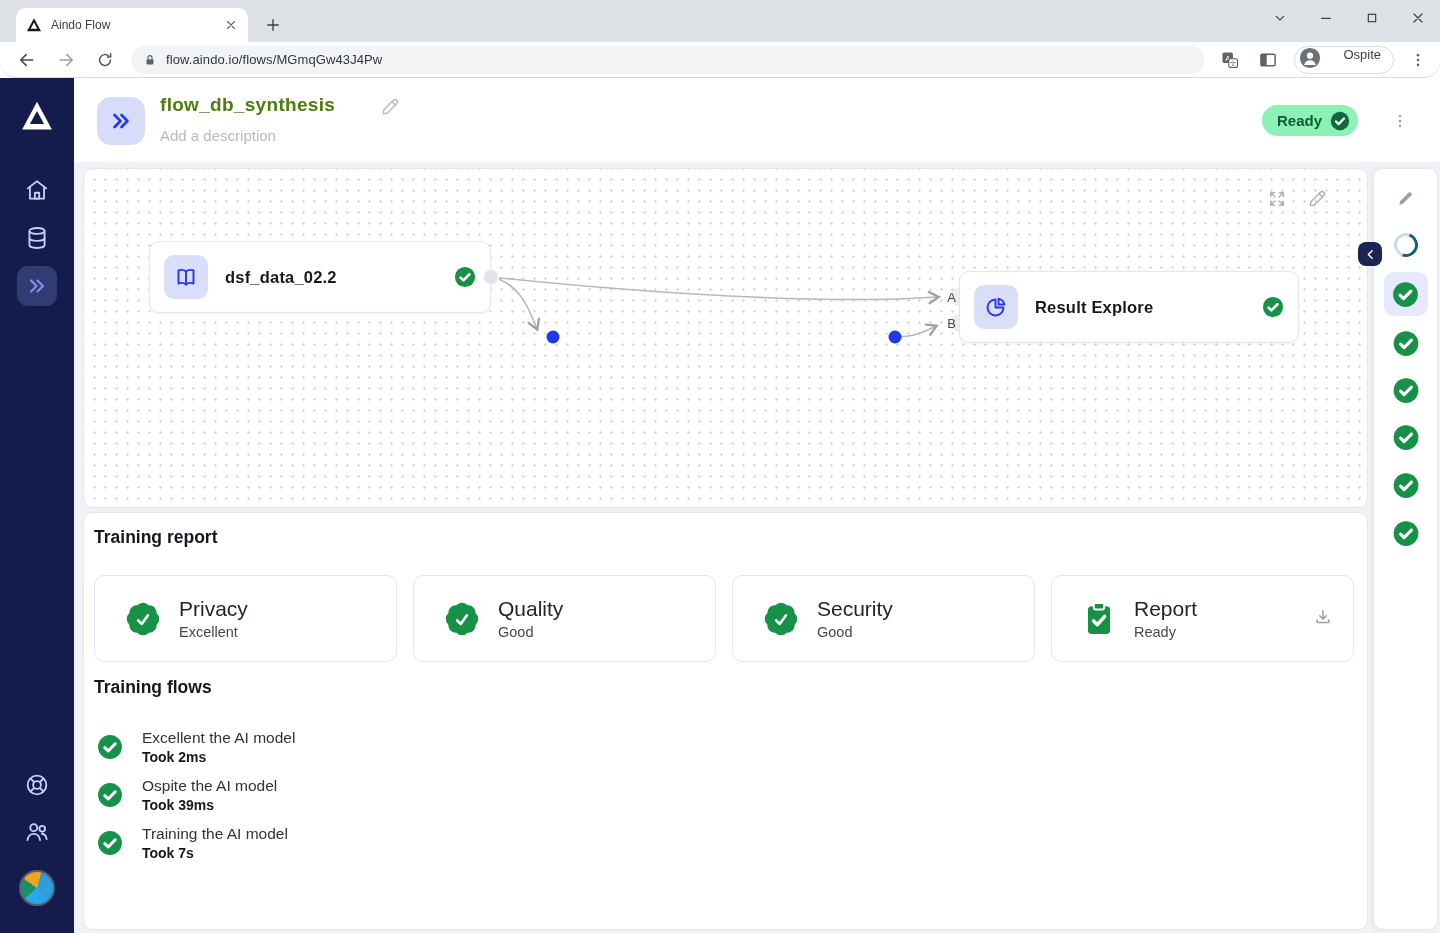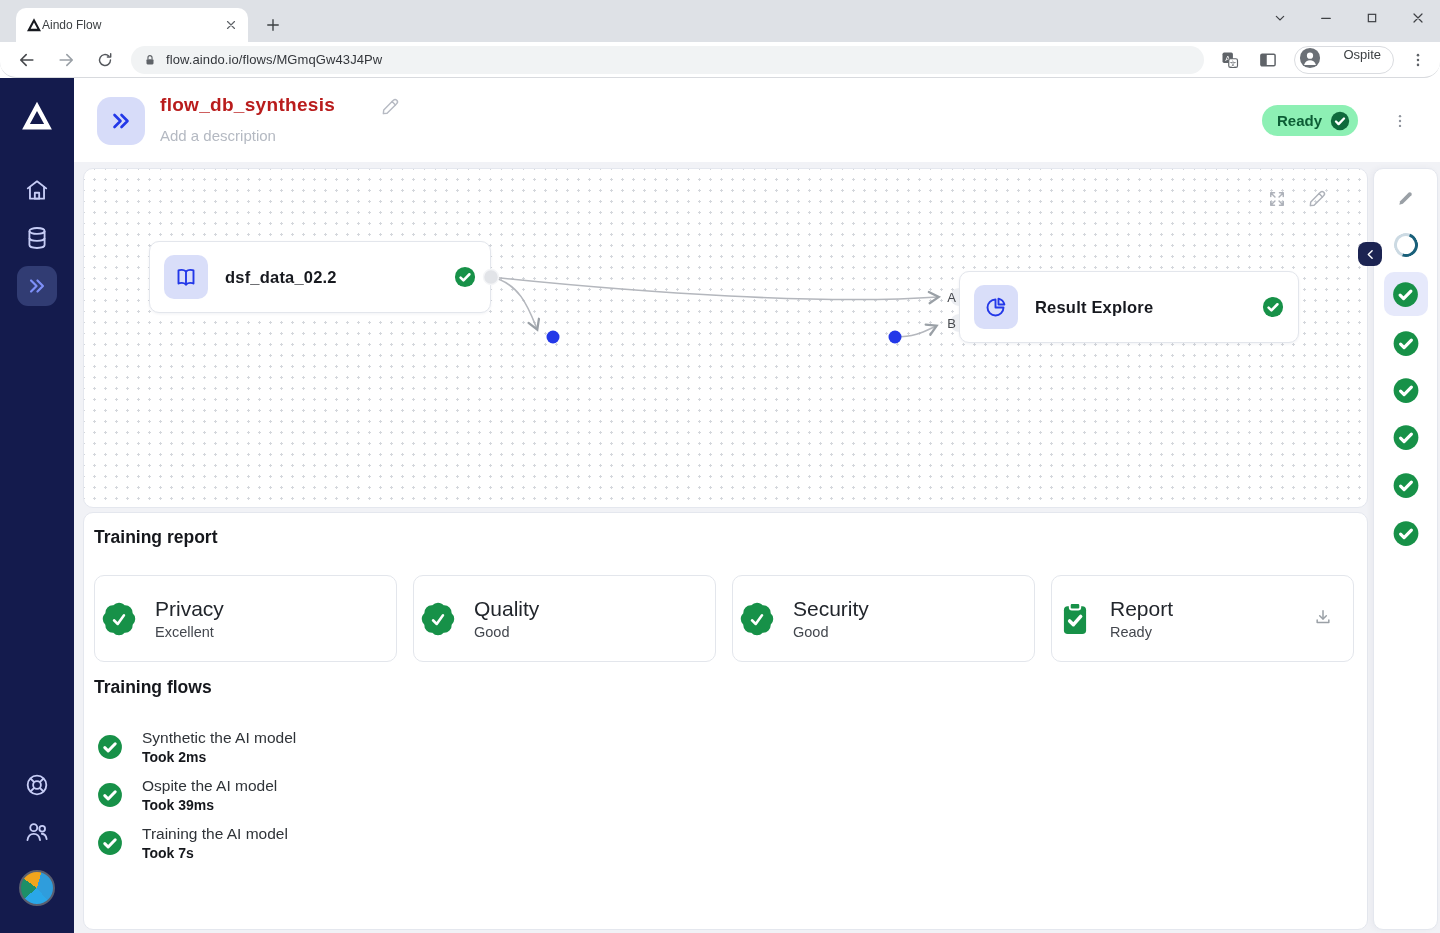--- a/index.html
+++ b/index.html
@@ -1,21 +1,21 @@
 <!DOCTYPE html>
 <html><head>
 <meta charset="utf-8">
 <style>
   * { margin:0; padding:0; box-sizing:border-box; }
   body { background:#fff; font-family:"Liberation Sans", sans-serif; }
   .screen{position:relative;width:1440px;height:933px;background:#fff;overflow:hidden;}
 
   
   .titlebar{position:absolute;left:0;top:0;width:100%;height:42px;background:#dee1e6;}
-  .tab{position:absolute;left:16px;top:8px;width:232px;height:34px;background:#fff;border-radius:10px 10px 0 0;display:flex;align-items:center;padding:0 10px;}
+  .tab{position:absolute;left:16px;top:8px;width:232px;height:34px;background:#fff;border-radius:10px 10px 0 0;display:flex;align-items:center;padding:0 10px;gap:9px;}
   .tab-title{font-size:12px;color:#3c4043;flex:1;white-space:nowrap;overflow:hidden;}
   .newtab{position:absolute;left:260px;top:12px;width:26px;height:26px;display:flex;align-items:center;justify-content:center;border-radius:50%;}
   .winctrls{position:absolute;right:14px;top:0;height:36px;display:flex;align-items:center;gap:30px;}
   .winctrls svg{display:block;}.i14{width:14px;height:14px}.i16{width:16px;height:16px}
   .i18{width:18px;height:18px}.i20{width:20px;height:20px}.i22{width:22px;height:22px}.i24{width:24px;height:24px}.i26{width:26px;height:26px}
 
   .toolbar{position:absolute;left:0;top:42px;width:100%;height:36px;background:#fff;border-bottom:1px solid #d8dade;display:flex;align-items:center;border-radius:16px;}
   .navbtn{margin-left:15px;width:24px;height:24px;display:flex;align-items:center;justify-content:center;}
   .omnibox{flex:1;margin:0 14px 0 14px;height:28px;border-radius:14px;background:#f1f3f4;display:flex;align-items:center;padding:0 12px;gap:9px;}
   .url{font-size:13px;color:#33363b;letter-spacing:.1px;}
@@ -26,21 +26,21 @@
   
   .sidebar{position:absolute;left:0;top:78px;width:74px;height:855px;background:#141b4d;}
   .sb-item{position:absolute;left:0;width:74px;display:flex;justify-content:center;}
   .sb-active{position:absolute;left:17px;top:188px;width:40px;height:40px;border-radius:11px;background:#313c73;display:flex;align-items:center;justify-content:center;}
   .avatar-img{position:absolute;left:19px;top:792px;width:36px;height:36px;border-radius:50%;border:2px solid #5a5f70;
     background:conic-gradient(from 140deg,#2aa7e8 0 90deg,#1d8f68 90deg 165deg,#f0a51d 165deg 235deg,#2f9ddc 235deg 360deg);}
 
   
   .appheader{position:absolute;left:74px;top:78px;width:1366px;height:84px;background:#fff;}
   .flows-btn{position:absolute;left:23px;top:19px;width:48px;height:48px;border-radius:14px;background:#d7dcf9;display:flex;align-items:center;justify-content:center;}
-  .htitle{position:absolute;left:86px;top:16px;font-size:19px;font-weight:800;color:#b91c1c;letter-spacing:.3px;}
+  .htitle{position:absolute;left:86px;top:16px;font-size:19px;font-weight:800;color:#4d7c0f;letter-spacing:.3px;}
   .hpencil{position:absolute;left:306px;top:19px;}
   .hdesc{position:absolute;left:86px;top:49px;font-size:15px;color:#b4b9c2;}
   .ready-pill{position:absolute;left:1188px;top:27px;height:31px;border-radius:16px;background:#8df0b4;display:flex;align-items:center;gap:8px;padding:0 8px 0 15px;}
   .ready-pill span{font-size:15px;font-weight:800;color:#0c5d35;}
   .hkebab{position:absolute;left:1314px;top:30px;width:24px;height:26px;display:flex;align-items:center;justify-content:center;}
 
   
   .content{position:absolute;left:74px;top:162px;width:1366px;height:771px;background:#f1f2f6;}
   .panel{background:#fff;border:1px solid #e4e7ee;border-radius:10px;}
   .canvas-panel{position:absolute;left:9px;top:6px;width:1285px;height:340px;
@@ -54,21 +54,21 @@
   .ncheck{position:absolute;right:14px;top:50%;transform:translateY(-50%);}
   .node1{left:65px;top:72px;width:342px;}
   .node2{left:469px;top:132px;width:342px;}
   .node3{left:875px;top:102px;width:340px;}
   .edges{position:absolute;inset:0;z-index:3;pointer-events:none;}
   .portlabel{font-size:13px;fill:#46494e;font-family:"Liberation Sans",sans-serif;}
 
   .report-panel{position:absolute;left:9px;top:350px;width:1285px;height:418px;}
   .tr-title{position:absolute;left:10px;top:14px;font-size:17.5px;font-weight:800;color:#15171c;}
   .cards{position:absolute;left:10px;top:62px;display:flex;gap:16px;}
-  .card{width:303px;height:87px;border:1px solid #e3e6ec;border-radius:10px;background:#fff;display:flex;align-items:center;padding-left:4px;gap:16px;position:relative;}
+  .card{width:303px;height:87px;border:1px solid #e3e6ec;border-radius:10px;background:#fff;display:flex;align-items:center;padding-left:28px;gap:16px;position:relative;}
   .ctitle{font-size:21px;font-weight:400;color:#22262c;margin-bottom:3px;}
   .cval{font-size:14.5px;color:#43474e;}
   .cdl{position:absolute;right:20px;top:50%;transform:translateY(-50%);}
   .ts-title{position:absolute;left:10px;top:164px;font-size:17.5px;font-weight:800;color:#15171c;}
   .stages{position:absolute;left:13px;top:214px;display:flex;flex-direction:column;gap:8px;}
   .stage{height:40px;display:flex;align-items:center;gap:19px;}
   .slabel{font-size:15.5px;color:#2f3338;margin-bottom:2px;}
   .sdur{font-size:14px;font-weight:800;color:#15171c;}
 
   .right-rail{position:absolute;left:1299px;top:6px;width:65px;height:762px;box-shadow:-2px 0 6px rgba(20,27,77,.04);}
@@ -365,21 +365,21 @@
       </div>
 
       <h2 class="ts-title">Training flows</h2>
       <div class="stages">
         <div class="stage">
           <svg class="ck i26" viewBox="0 0 24 24">
               <circle cx="12" cy="12" r="11"></circle>
               <path d="M7.2 12.6 l3.1 3.1 L16.8 9"></path>
             </svg>
           <div>
-              <div class="slabel">Synthetic the AI model</div>
+              <div class="slabel">Excellent the AI model</div>
               <div class="sdur">Took 2ms</div>
             </div>
         </div>
         <div class="stage">
           <svg class="ck i26" viewBox="0 0 24 24">
               <circle cx="12" cy="12" r="11"></circle>
               <path d="M7.2 12.6 l3.1 3.1 L16.8 9"></path>
             </svg>
           <div>
               <div class="slabel">Ospite the AI model</div>

